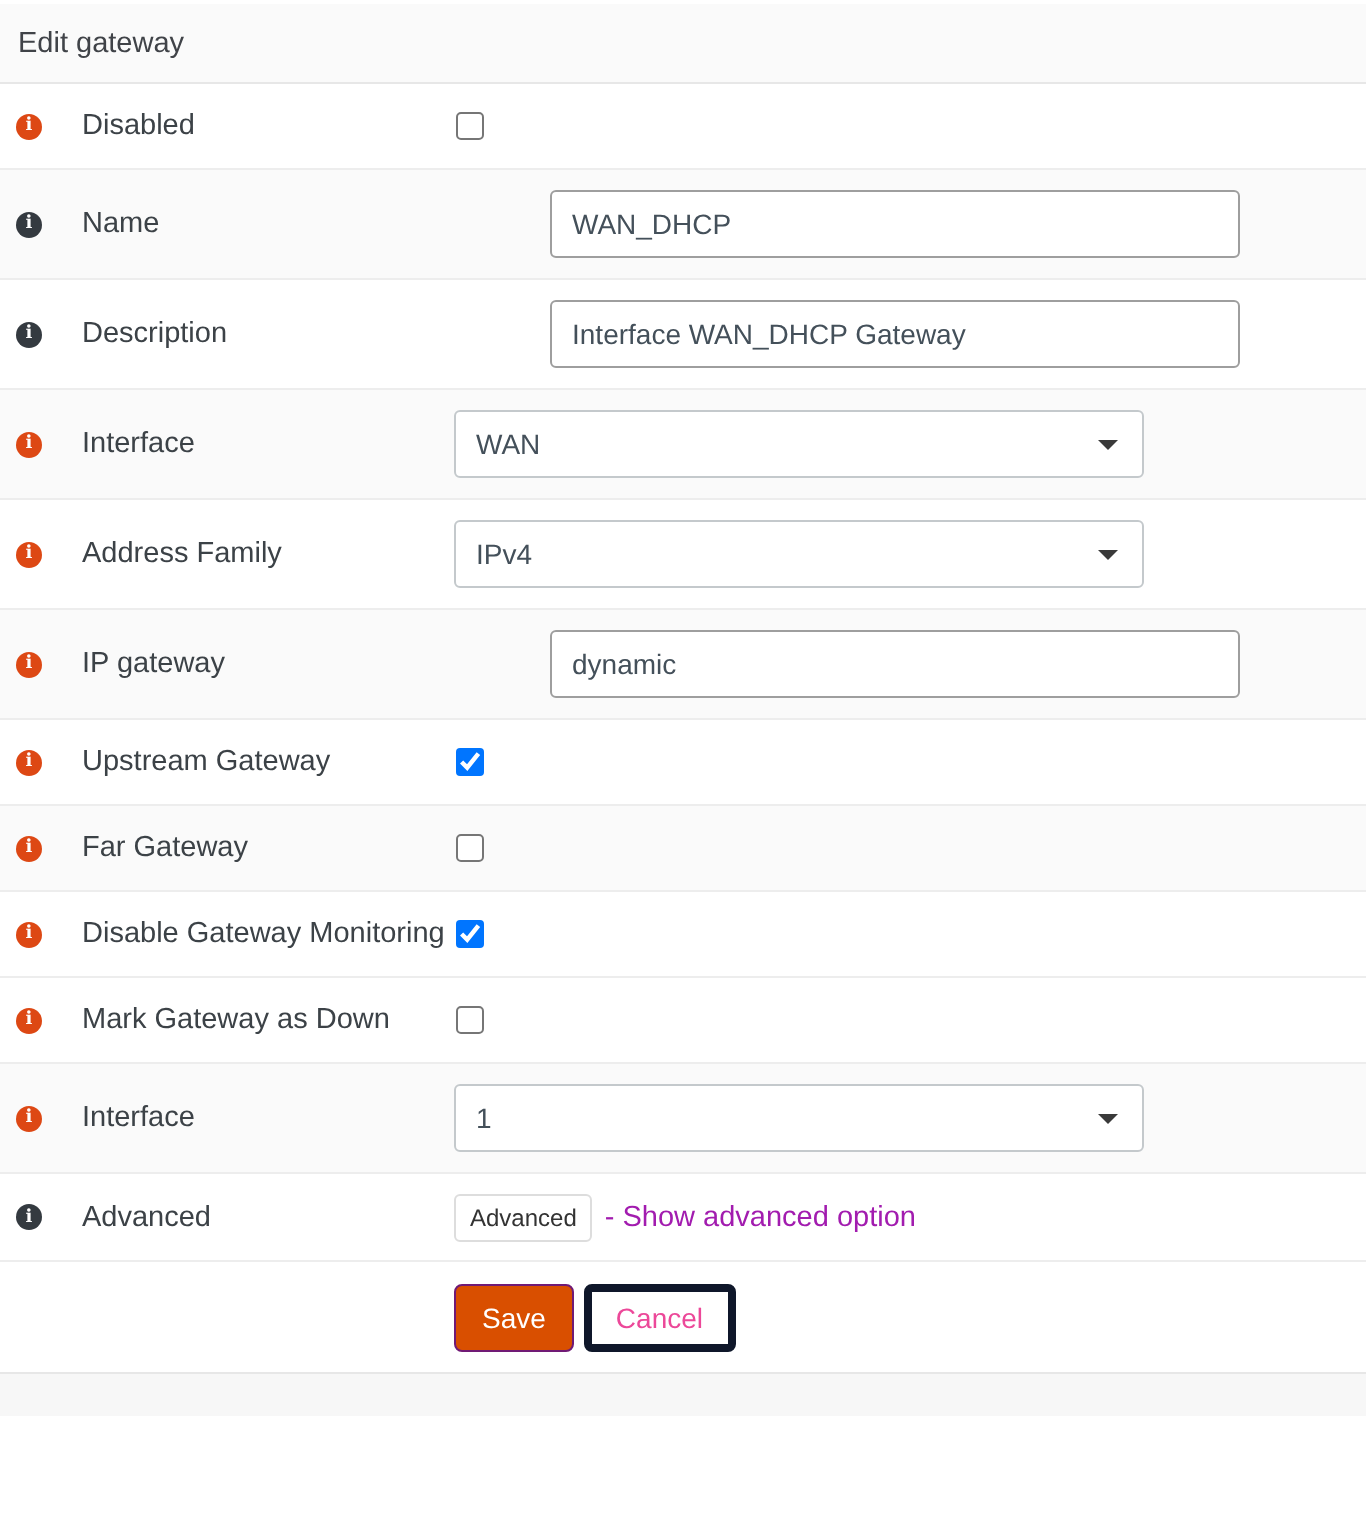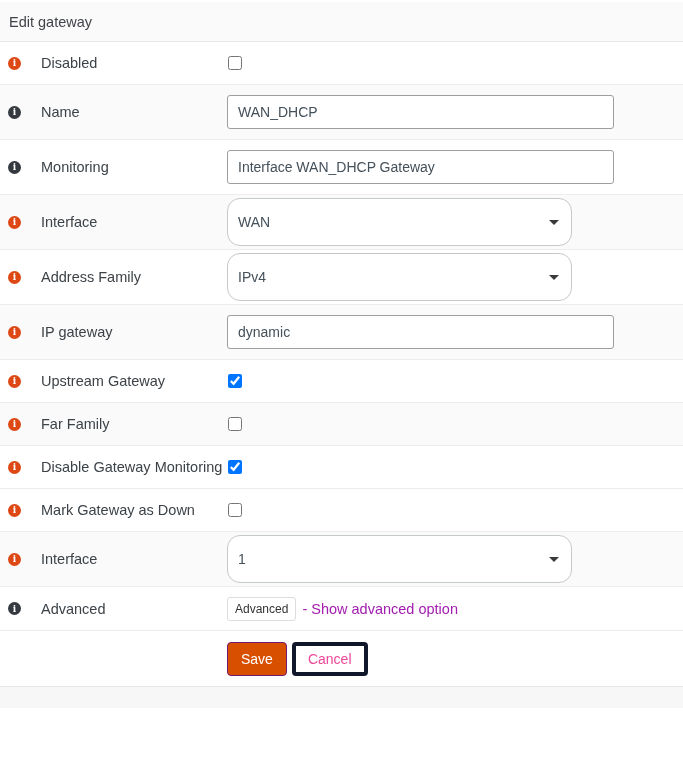--- a/index.html
+++ b/index.html
@@ -33,29 +33,29 @@
   .info-icon{
     width:13px;height:13px;border-radius:50%;flex:none;
     display:inline-flex;align-items:center;justify-content:center;
     color:#fff;font-size:9px;font-weight:bold;font-family:"DejaVu Serif",serif;
     cursor:pointer;
   }
   .info-icon::after{content:"i"}
   .info-icon.orange{background:var(--icon-orange)}
   .info-icon.dark{background:var(--icon-dark)}
   input[type=text]{
-    width:387px;height:34px;border:1px solid #9e9e9e;border-radius:3px;
+    width:345px;height:34px;border:1px solid #9e9e9e;border-radius:3px;
     padding:0 10px;font-family:"Liberation Sans",sans-serif;font-size:14px;
-    color:#44505a;background:#fff;outline:none;
+    color:#44505a;background:#fff;outline:none;margin-left:48px;
   }
   input[type=checkbox]{
     width:14px;height:14px;margin:0 0 0 1px;accent-color:var(--checkbox);
   }
   .select{
-    width:345px;height:48px;border:1px solid #c4c9cc;border-radius:13px;
+    width:345px;height:34px;border:1px solid #c4c9cc;border-radius:3px;
     background:#fff;display:flex;align-items:center;justify-content:space-between;
     padding:0 12px 0 10px;font-size:14px;color:#44505a;cursor:pointer;
   }
   .caret{
     width:0;height:0;border-left:5px solid transparent;
     border-right:5px solid transparent;border-top:5px solid #3a3a3a;
   }
   .adv-btn{
     background:#fff;border:1px solid #ddd;border-radius:3px;
     font-family:"Liberation Sans",sans-serif;font-size:12px;color:#333;
@@ -100,21 +100,21 @@
       <span class="label-text">Name</span>
     </div>
     <div class="control-col">
       <input type="text" value="WAN_DHCP" style="">
     </div>
   </div>
 
   <div class="row h-input">
     <div class="label-col">
       <span class="info-icon dark"></span>
-      <span class="label-text">Monitoring</span>
+      <span class="label-text">Description</span>
     </div>
     <div class="control-col">
       <input type="text" value="Interface WAN_DHCP Gateway" style="">
     </div>
   </div>
 
   <div class="row h-input striped">
     <div class="label-col">
       <span class="info-icon orange"></span>
       <span class="label-text">Interface</span>
@@ -156,21 +156,21 @@
       <span class="label-text">Upstream Gateway</span>
     </div>
     <div class="control-col">
       <input type="checkbox" checked="" style="">
     </div>
   </div>
 
   <div class="row h-check striped">
     <div class="label-col">
       <span class="info-icon orange"></span>
-      <span class="label-text">Far Family</span>
+      <span class="label-text">Far Gateway</span>
     </div>
     <div class="control-col">
       <input type="checkbox" style="">
     </div>
   </div>
 
   <div class="row h-check">
     <div class="label-col">
       <span class="info-icon orange"></span>
       <span class="label-text">Disable Gateway Monitoring</span>

